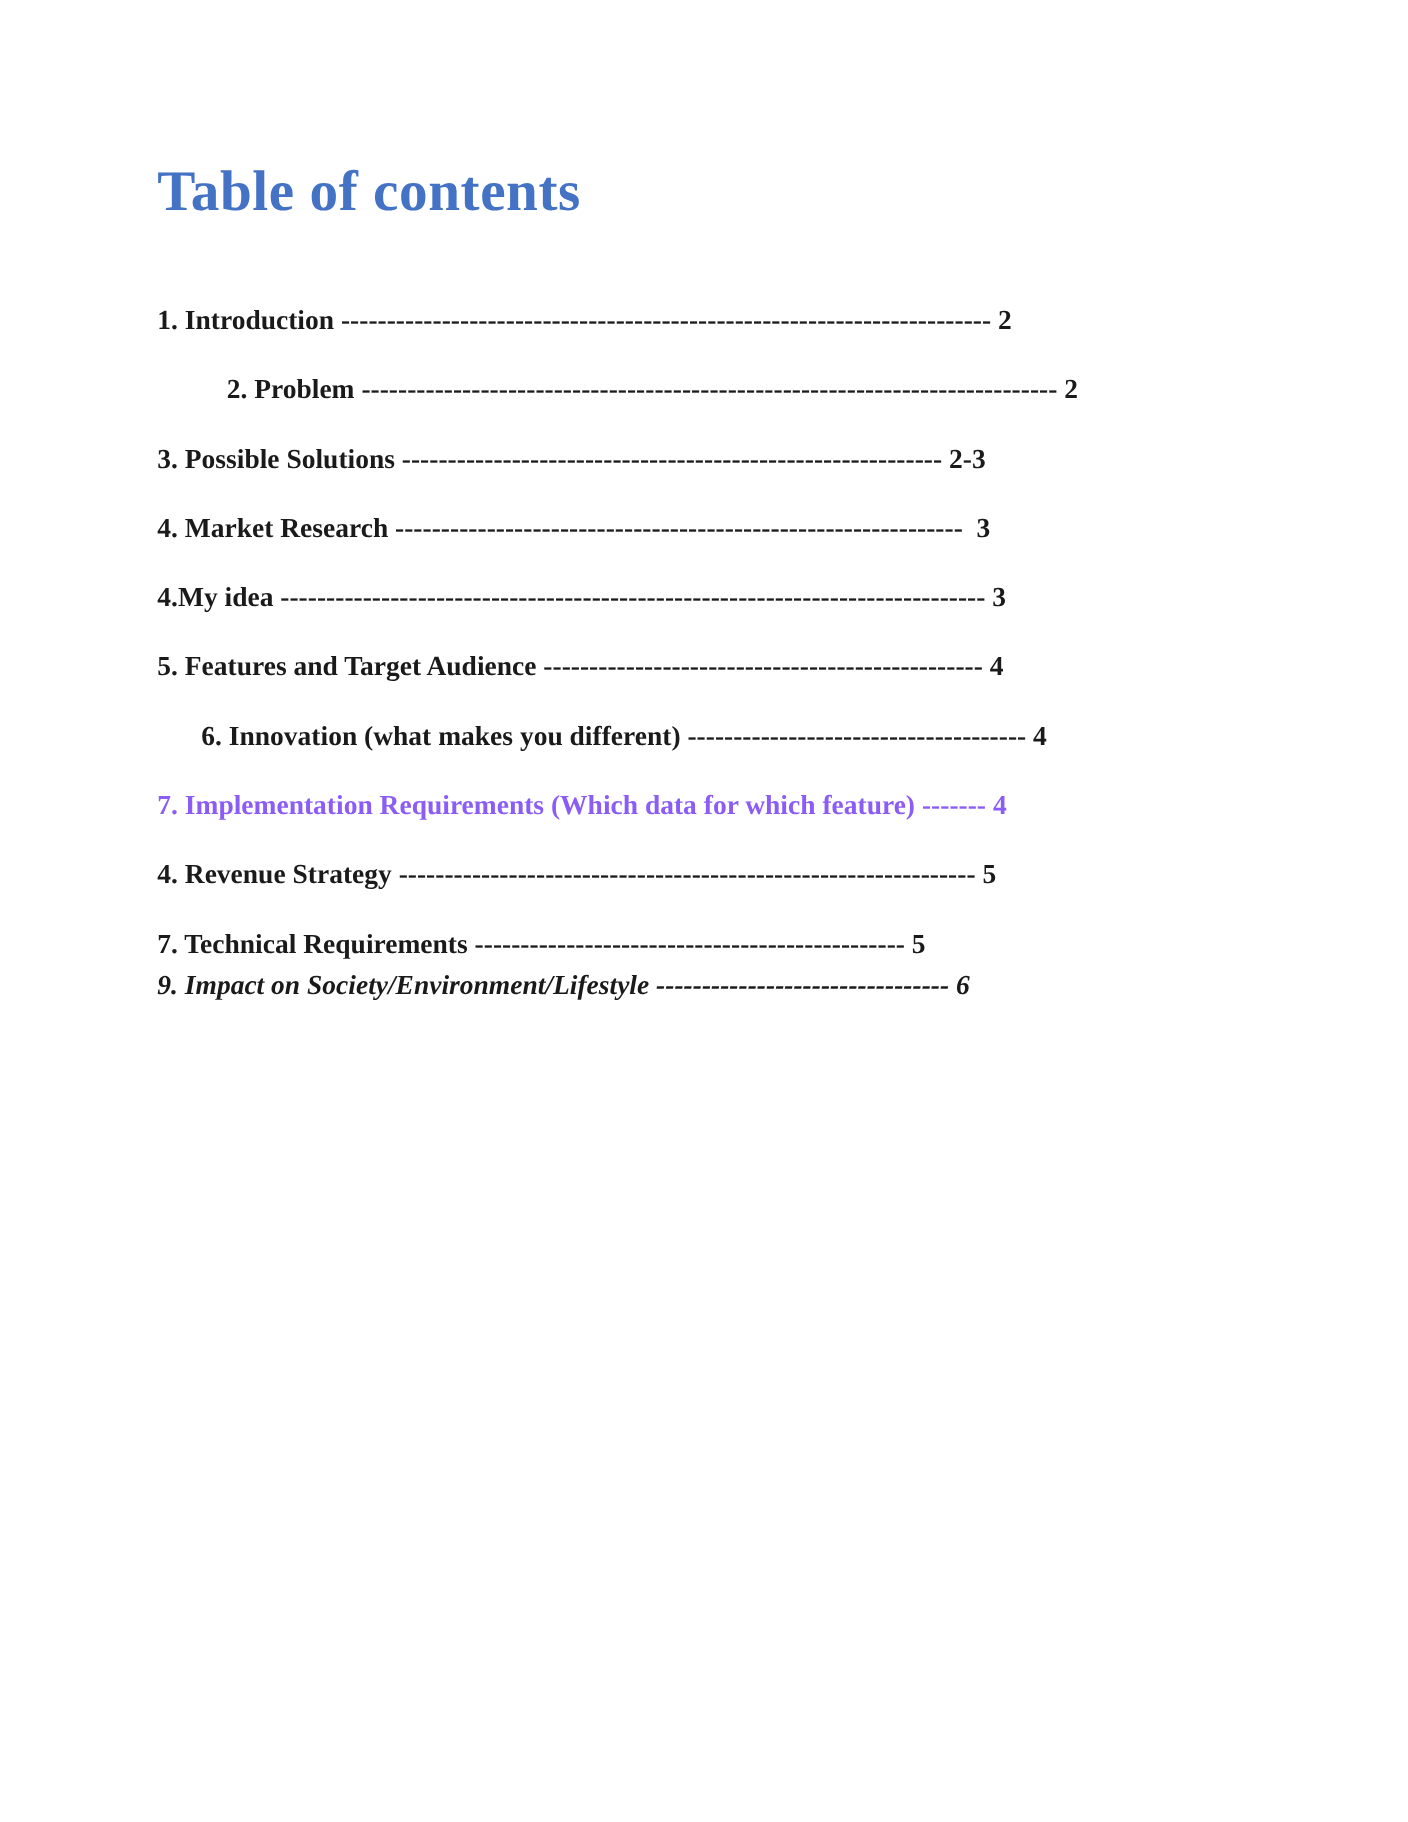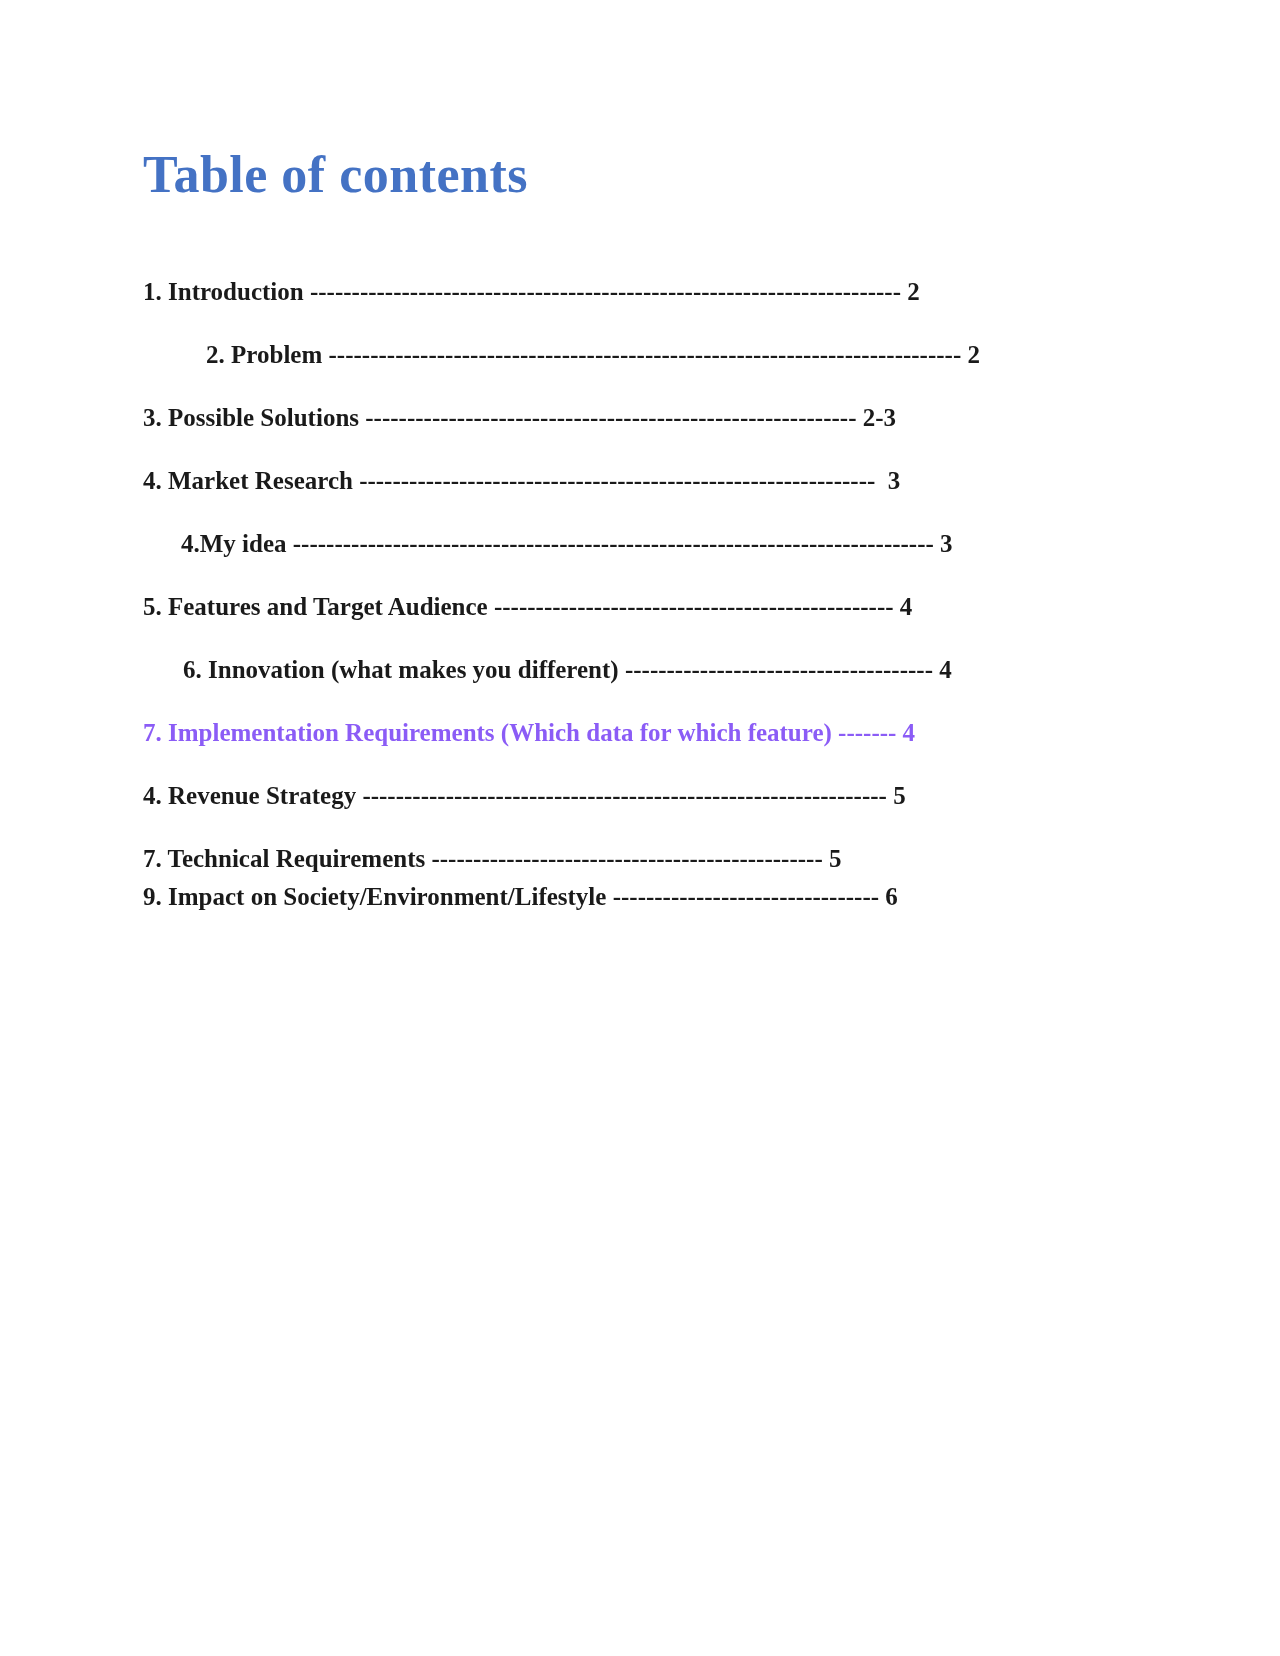--- a/index.html
+++ b/index.html
@@ -50,28 +50,28 @@
   <div class="toc">
 
     <div class="toc-row" style="color: rgb(26, 26, 26);">1. Introduction ----------------------------------------------------------------------- 2</div>
 
     <div class="toc-row" style="color: rgb(26, 26, 26); text-align: right;">2. Problem ---------------------------------------------------------------------------- 2</div>
 
     <div class="toc-row" style="color: rgb(26, 26, 26);">3. Possible Solutions ----------------------------------------------------------- 2-3</div>
 
     <div class="toc-row" style="color: rgb(26, 26, 26);">4. Market Research --------------------------------------------------------------  3</div>
 
-    <div class="toc-row" style="color: rgb(26, 26, 26); margin-left: 38px;">4.My idea ----------------------------------------------------------------------------- 3</div>
+    <div class="toc-row" style="color: rgb(26, 26, 26);">4.My idea ----------------------------------------------------------------------------- 3</div>
 
     <div class="toc-row" style="color: rgb(26, 26, 26);">5. Features and Target Audience ------------------------------------------------ 4</div>
 
     <div class="toc-row" style="color: rgb(26, 26, 26); margin-left: 40px;">6. Innovation (what makes you different) ------------------------------------- 4</div>
 
     <div class="toc-row" style="color: #8b5cf6;">7. Implementation Requirements (Which data for which feature) ------- 4</div>
 
     <div class="toc-row" style="color: rgb(26, 26, 26);">4. Revenue Strategy --------------------------------------------------------------- 5</div>
 
     <div class="toc-row tight" style="color: rgb(26, 26, 26);">7. Technical Requirements ----------------------------------------------- 5</div>
 
-    <div class="toc-row tight" style="color: rgb(26, 26, 26);">9. Impact on Society/Environment/Lifestyle -------------------------------- 6</div>
+    <div class="toc-row tight" style="color: rgb(26, 26, 26); font-style: italic;">9. Impact on Society/Environment/Lifestyle -------------------------------- 6</div>
 
   </div>
 </div>
 
 </body></html>

